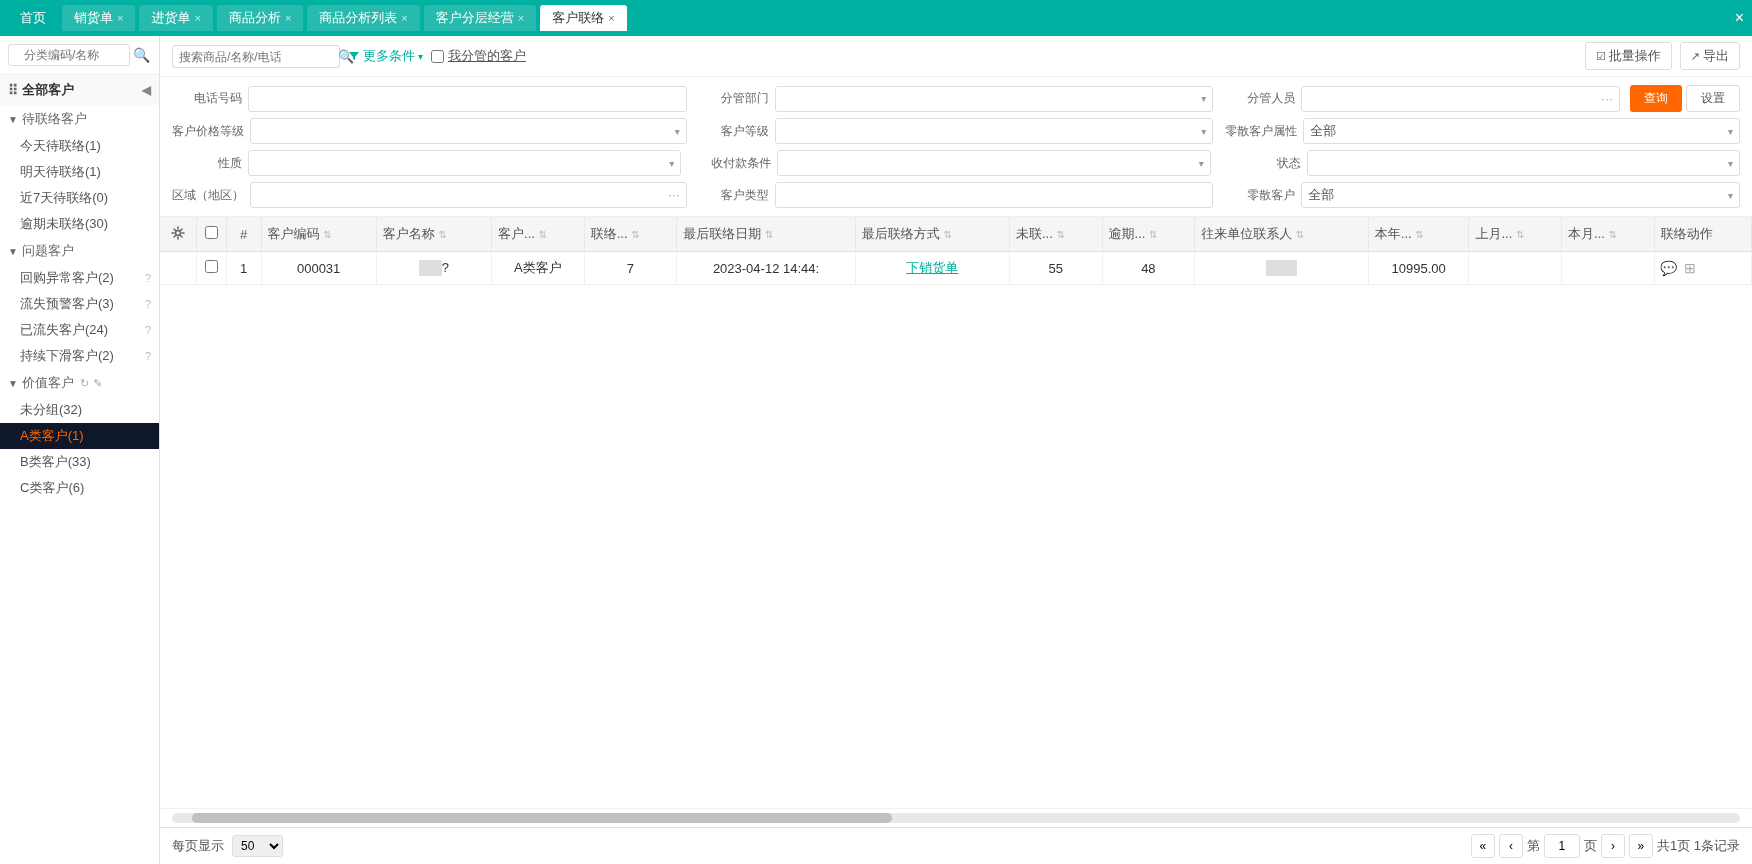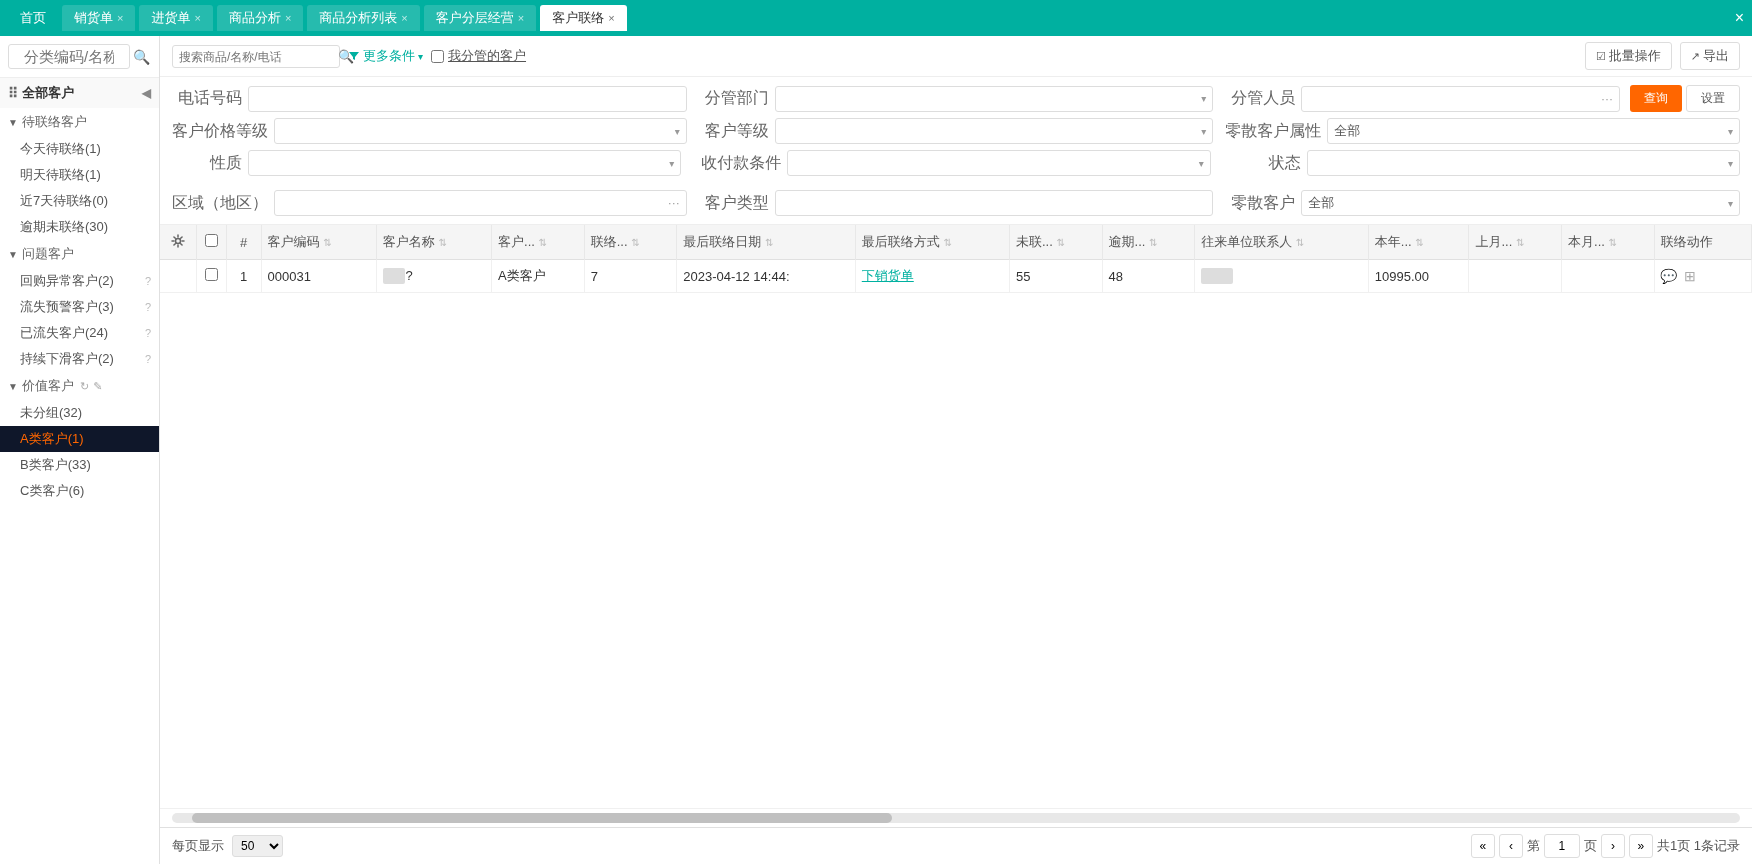--- a/index.html
+++ b/index.html
@@ -51,21 +51,21 @@
       padding: 8px;
       border-bottom: 1px solid #eee;
       display: flex;
       align-items: center;
       gap: 4px;
     }
     .sidebar-search input {
       border: 1px solid #ddd;
       border-radius: 3px;
       padding: 3px 15px;
-      font-size: 15px;
+      font-size: 12px;
       width: 100%;
       outline: none;
       color: #999;
     }
     .sidebar-search .search-icon { color: #00b0a0; cursor: pointer; font-size: 14px; }
     
     .sidebar-header {
       display: flex;
       align-items: center;
       justify-content: space-between;
@@ -150,21 +150,21 @@
       padding: 8px 12px;
       border-bottom: 1px solid #eee;
     }
     .filter-row {
       display: flex;
       align-items: center;
       gap: 6px;
     }
     .filter-label {
       color: #666;
-      font-size: 16px;
+      font-size: 12px;
       white-space: nowrap;
       min-width: 70px;
       text-align: right;
     }
     .filter-control {
       flex: 1;
       border: 1px solid #ddd;
       border-radius: 3px;
       padding: 3px 6px;
       font-size: 12px;
@@ -217,21 +217,21 @@
       padding: 8px 6px;
       text-align: left;
       color: #555;
       font-weight: normal;
       border-right: 1px solid #e8e8e8;
       white-space: nowrap;
       position: relative;
     }
     thead th .sort-icon { color: #bbb; font-size: 10px; cursor: pointer; }
     tbody tr { border-bottom: 1px solid #f0f0f0; }
-    tbody td { padding: 7px 6px; color: #333; border-right: 1px solid #f0f0f0; white-space: nowrap; }
+    tbody td { padding: 7px 6px; color: #333; border-right: 1px solid #f0f0f0; white-space: nowrap; text-align: center; }
     .td-link { color: #00b0a0; text-decoration: underline; cursor: pointer; }
     .th-gear { text-align: center; }
     .col-checkbox { width: 30px; text-align: center; }
     .col-num { width: 35px; text-align: center; }
     
     
     .table-footer {
       background: #fff;
       border-top: 1px solid #e0e0e0;
       padding: 6px 12px;
@@ -469,21 +469,21 @@
         </div>
         <div class="filter-row">
           <span class="filter-label">零散客户属性</span>
           <div class="filter-control">
             <span>全部</span>
             <span class="dropdown-arrow">▾</span>
           </div>
         </div>
       </div>
 
-      <div style="display:grid; grid-template-columns: 1fr 1fr 1fr; gap:8px 20px; margin-bottom:14px; align-items:center;">
+      <div style="display:grid; grid-template-columns: 1fr 1fr 1fr; gap:8px 20px; margin-bottom:6px; align-items:center;">
         <div class="filter-row">
           <span class="filter-label">性质</span>
           <div class="filter-control">
             <span></span>
             <span class="dropdown-arrow">▾</span>
           </div>
         </div>
         <div class="filter-row">
           <span class="filter-label">收付款条件</span>
           <div class="filter-control">

